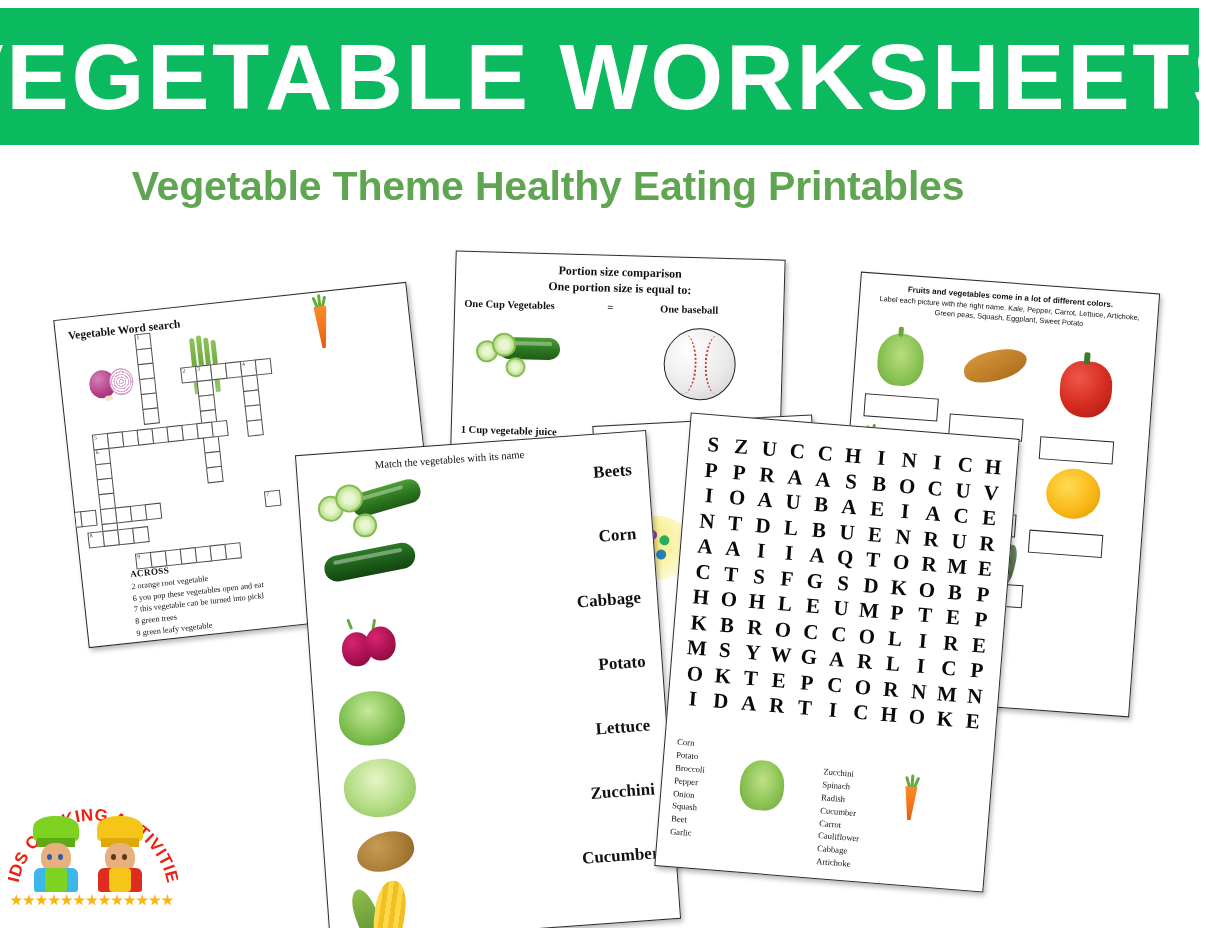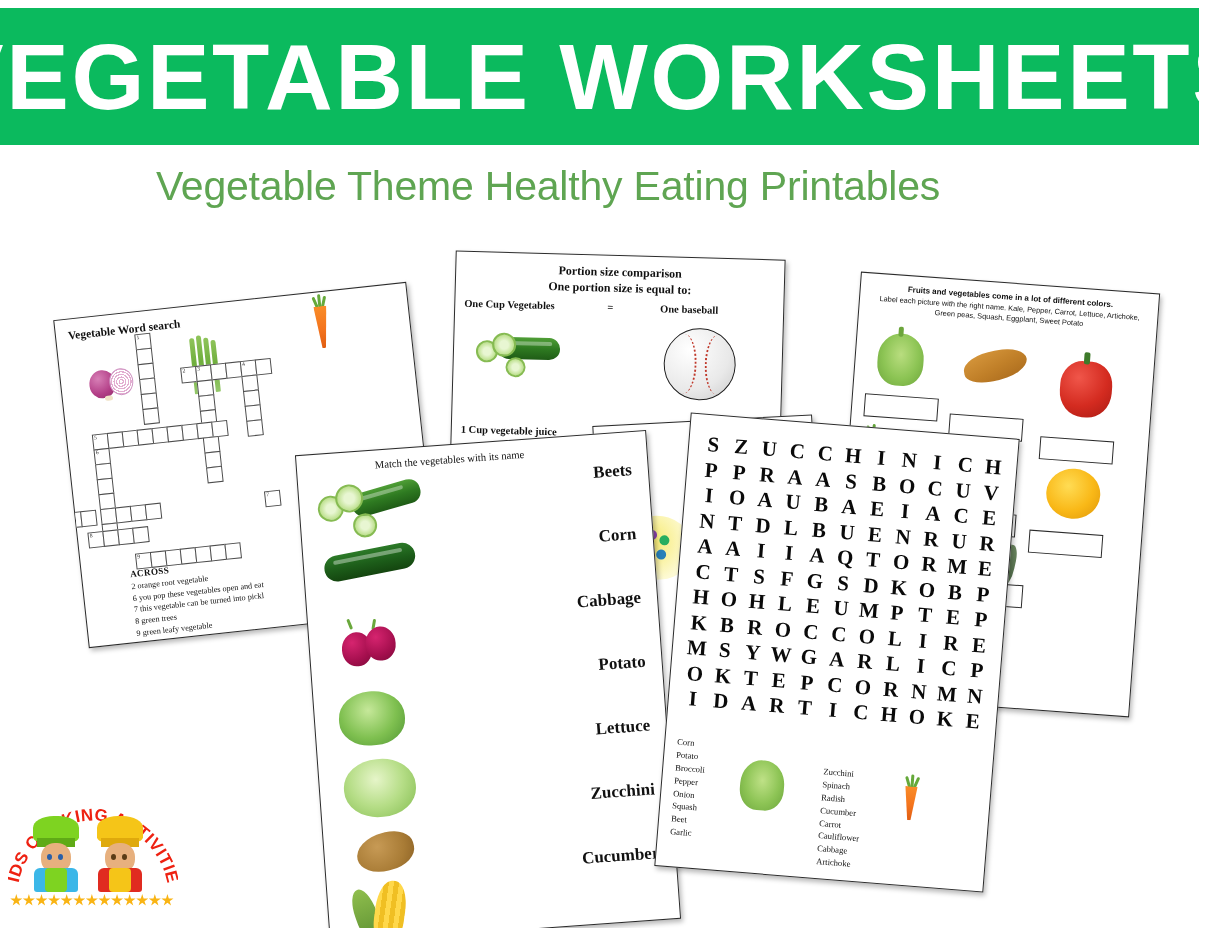--- a/index.html
+++ b/index.html
@@ -24,21 +24,21 @@
     font-size:92px;
     letter-spacing:2.5px;
     line-height:1;
     transform:scaleX(1.02);
     white-space:nowrap;
   }
   #subtitle {
     position:absolute; left:0; top:163px; width:1096px;
     text-align:center;
     color:#5fa552;
-    font-weight:normal;
+    font-weight:bold;
     font-size:41px;
     letter-spacing:-0.2px;
     white-space:nowrap;
   }
 
   
   .sheet {
     position:absolute;
     background:#ffffff;
     border:1px solid #2b2b2b;

